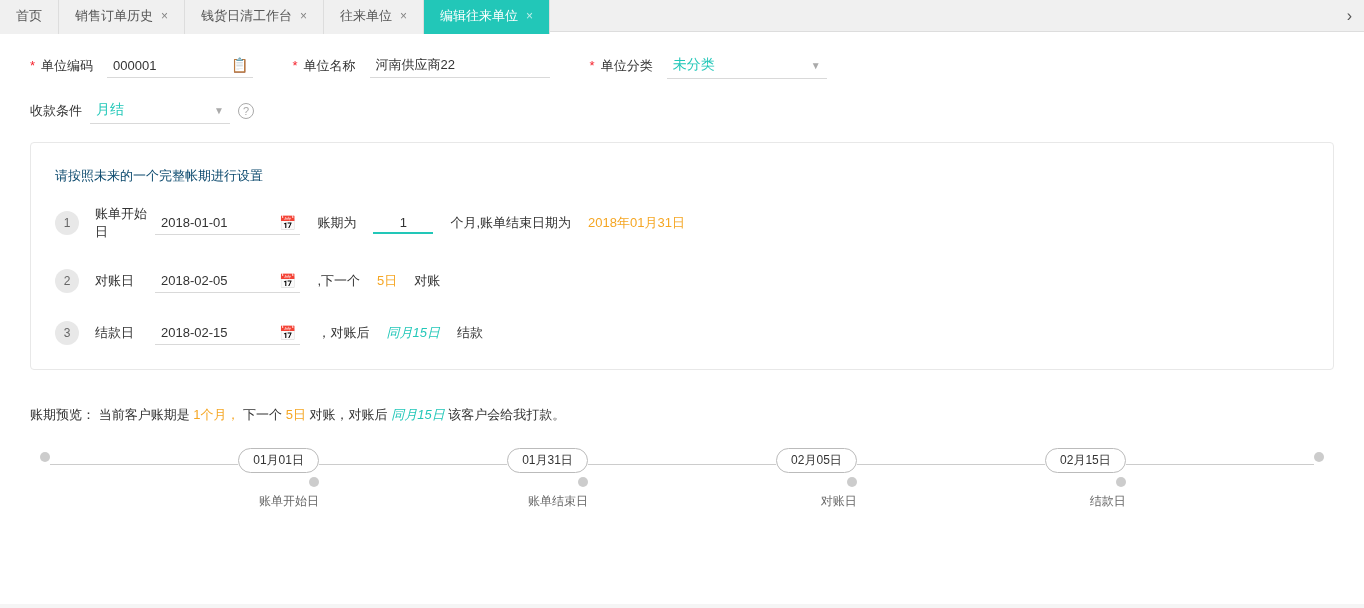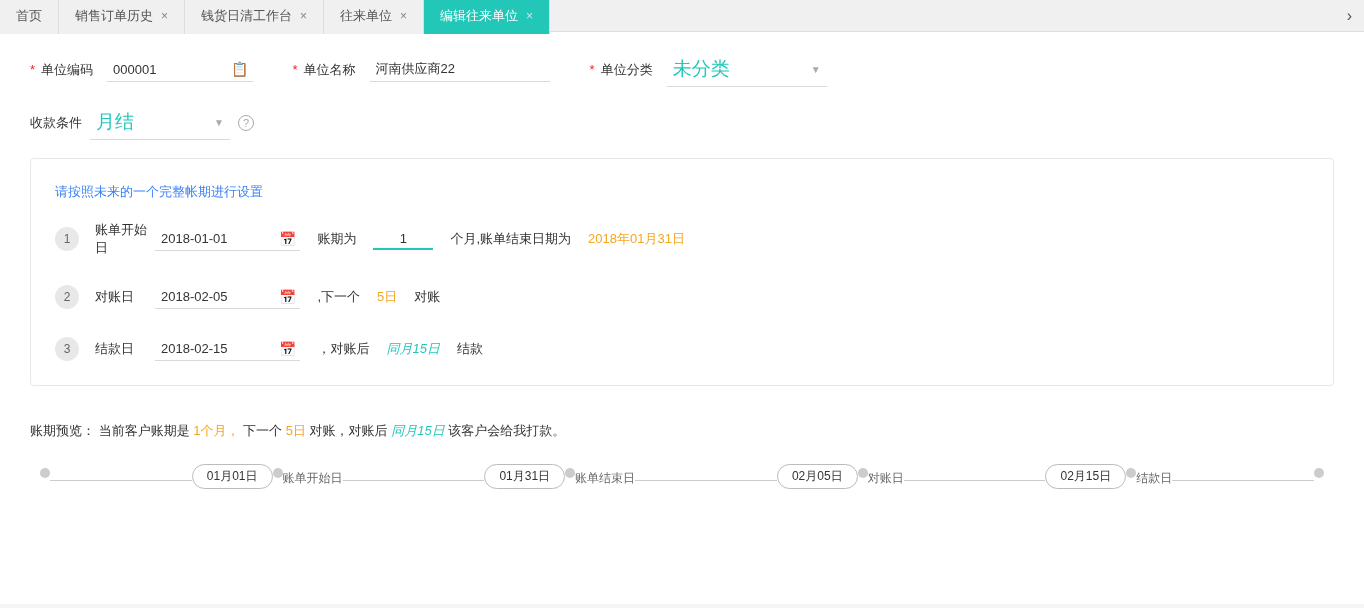--- a/index.html
+++ b/index.html
@@ -121,21 +121,21 @@
     .dropdown-field {
       display: flex;
       align-items: center;
       border-bottom: 1px solid #d9d9d9;
       padding: 4px 6px;
       min-width: 140px;
       cursor: pointer;
     }
     .dropdown-value {
       color: #22c7b8;
-      font-size: 19px;
+      font-size: 14px;
       flex: 1;
     }
     .dropdown-arrow {
       color: #aaa;
       font-size: 10px;
       margin-left: 4px;
     }
     .help-icon {
       display: inline-flex;
       align-items: center;
@@ -152,21 +152,21 @@
 
     
     .section-box {
       border: 1px solid #e8e8e8;
       border-radius: 4px;
       padding: 24px 24px 16px;
       margin-bottom: 20px;
     }
     .section-title {
       font-size: 13px;
-      color: #3b82f6;
+      color: #0c4a6e;
       margin-bottom: 20px;
     }
 
     
     .data-row {
       display: flex;
       align-items: center;
       margin-bottom: 28px;
     }
     .row-num {
@@ -219,22 +219,22 @@
     
     .simple-timeline {
       display: flex;
       align-items: flex-start;
       width: 100%;
       padding: 0 10px;
       margin-top: 8px;
     }
     .tl-node {
       display: flex;
-      flex-direction: row;
-      align-items: flex-start;
+      flex-direction: column;
+      align-items: flex-end;
       flex-shrink: 0;
     }
     .tl-connector {
       flex: 1;
       height: 1px;
       background: #ccc;
       margin-top: 16px;
     }
     .tl-pill {
       border: 1px solid #bbb;

